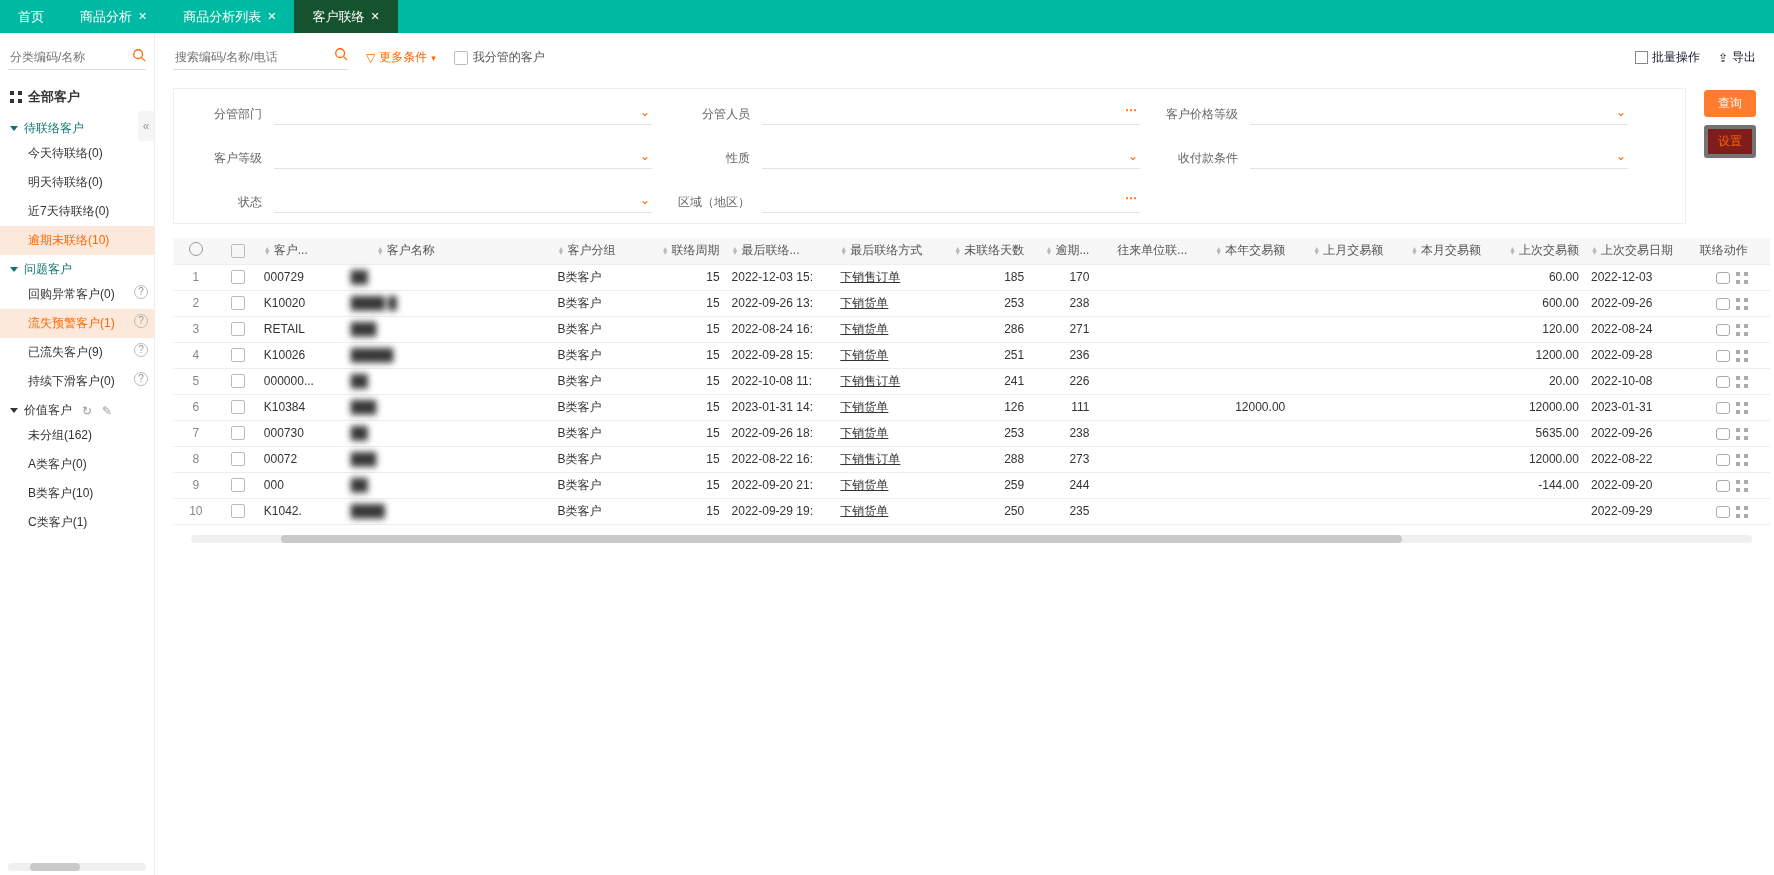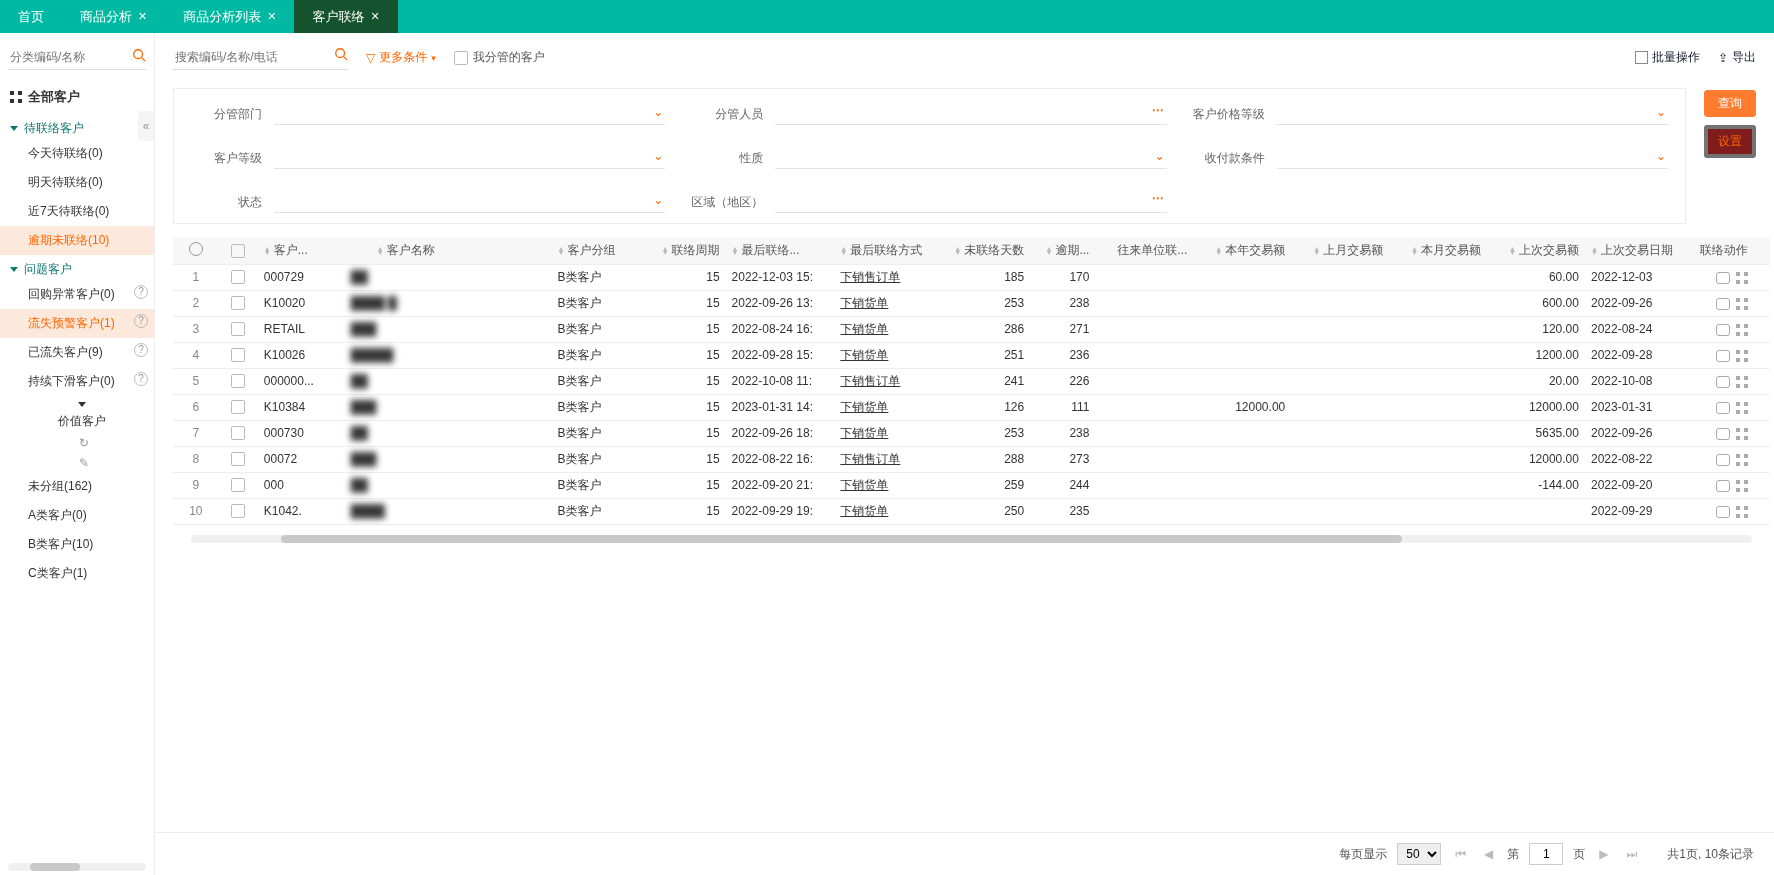--- a/index.html
+++ b/index.html
@@ -18,21 +18,21 @@
 .side-search input { width: 100%; border: none; border-bottom: 1px solid #ddd; padding: 5px 20px 5px 2px; font-size: 12px; outline: none; }
 .side-search .mag { position: absolute; right: 0; top: 3px; color: #f60; }
 .collapse-handle { position: absolute; right: 0; top: 78px; width: 16px; height: 30px; background: #f5f5f5; display: flex; align-items: center; justify-content: center; color: #999; cursor: pointer; border-radius: 3px 0 0 3px; }
 .side-head { display: flex; align-items: center; gap: 6px; padding: 8px 10px; font-size: 13px; font-weight: 700; }
 .side-head .grid-ic { width: 12px; height: 12px; display: inline-block; background:
   linear-gradient(#333,#333) left top/4px 4px no-repeat,
   linear-gradient(#333,#333) right top/4px 4px no-repeat,
   linear-gradient(#333,#333) left bottom/4px 4px no-repeat,
   linear-gradient(#333,#333) right bottom/4px 4px no-repeat; }
 .side-group { padding: 6px 0 2px 10px; color: #0f766e; display: flex; align-items: center; gap: 6px; font-size: 12px; }
-.side-group.dark { color: #333; flex-direction: column; }
+.side-group.dark { color: #333; }
 .caret-d { display: inline-block; width: 0; height: 0; border-left: 4px solid transparent; border-right: 4px solid transparent; border-top: 5px solid currentColor; }
 .side-item { padding: 6px 10px 6px 28px; font-size: 12px; cursor: pointer; position: relative; }
 .side-item.active { background: #fde9dc; color: #f60; }
 .side-item .help { position: absolute; right: 6px; top: 5px; width: 14px; height: 14px; border: 1px solid #bbb; border-radius: 50%; font-size: 10px; text-align: center; line-height: 12px; color: #999; }
 .side-group .ic-r, .side-group .ic-e { font-size: 12px; color: #999; margin-left: 4px; }
 
 
 .main { flex: 1; display: flex; flex-direction: column; overflow: hidden; }
 .toolbar { display: flex; align-items: center; padding: 12px 18px 10px; gap: 18px; }
 .t-search { position: relative; width: 175px; }
@@ -40,21 +40,21 @@
 .t-search .mag { position: absolute; right: 0; top: 2px; color: #f60; font-size: 14px; }
 .more-cond { color: #f60; display: flex; align-items: center; gap: 4px; cursor: pointer; }
 .chk { display: flex; align-items: center; gap: 5px; color: #555; }
 .chk .box { width: 14px; height: 14px; border: 1px solid #bbb; border-radius: 2px; }
 .spacer { flex: 1; }
 .tool-link { color: #0f172a; display: flex; align-items: center; gap: 4px; cursor: pointer; }
 .tool-ic { width: 13px; height: 13px; border: 1px solid #888; display: inline-block; position: relative; }
 
 
 .filters { display: flex; gap: 18px; padding: 8px 18px 14px; }
-.filter-cols { flex: 1; border: 1px solid #eee; padding: 14px 17px 10px 10px; display: grid; grid-template-columns: 1fr 1fr 1fr; column-gap: 20px; row-gap: 22px; }
+.filter-cols { flex: 1; border: 1px solid #eee; padding: 14px 57px 10px 10px; display: grid; grid-template-columns: 1fr 1fr 1fr; column-gap: 20px; row-gap: 22px; }
 .f-field { display: flex; align-items: center; }
 .f-field label { width: 90px; text-align: right; padding-right: 12px; color: #666; font-size: 12px; }
 .f-field .inp { flex: 1; height: 22px; border-bottom: 1px solid #e3e3e3; position: relative; }
 .f-field .chev { position: absolute; right: 2px; top: 2px; color: #f60; font-size: 12px; }
 .f-field .dots { position: absolute; right: 2px; top: 0; color: #f60; letter-spacing: 1px; font-weight: bold; }
 .filter-btns { display: flex; flex-direction: column; gap: 8px; padding-top: 2px; }
 .btn { min-width: 48px; padding: 4px 10px; border-radius: 3px; font-size: 12px; text-align: center; cursor: pointer; }
 .btn-pri { background: #ff7b2e; color: #fff; border: 1px solid #ff7b2e; }
 .btn-sec { background: #7f1d1d; color: #f60; border: 4px solid #737373; }
 
@@ -525,26 +525,14 @@
               <td>2022-09-29</td>
               <td class="act-cell"><span class="act-ic"></span><span class="act-grid"></span></td>
             </tr>
           </tbody>
       </table>
       <div class="main-scroll">
           <div class="thumb"></div>
         </div>
     </div>
 
-    <div class="pager">
-      <span>每页显示</span>
-      <select><option>50</option></select>
-      <span class="nav">⏮</span>
-      <span class="nav">◀</span>
-      <span>第</span>
-      <input style="width: 34px; text-align: center;" value="1">
-      <span>页</span>
-      <span class="nav">▶</span>
-      <span class="nav">⏭</span>
-      <span style="margin-left:16px;">共1页, 10条记录</span>
-    </div>
   </div>
 </div>
 
 </body></html>

